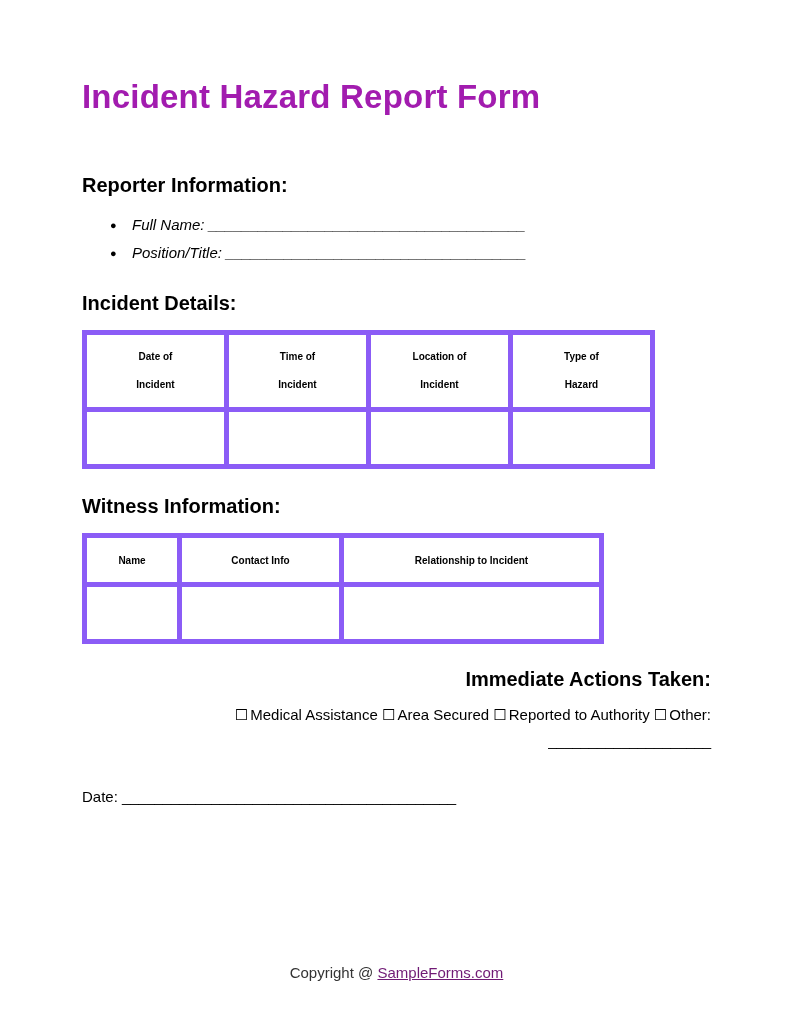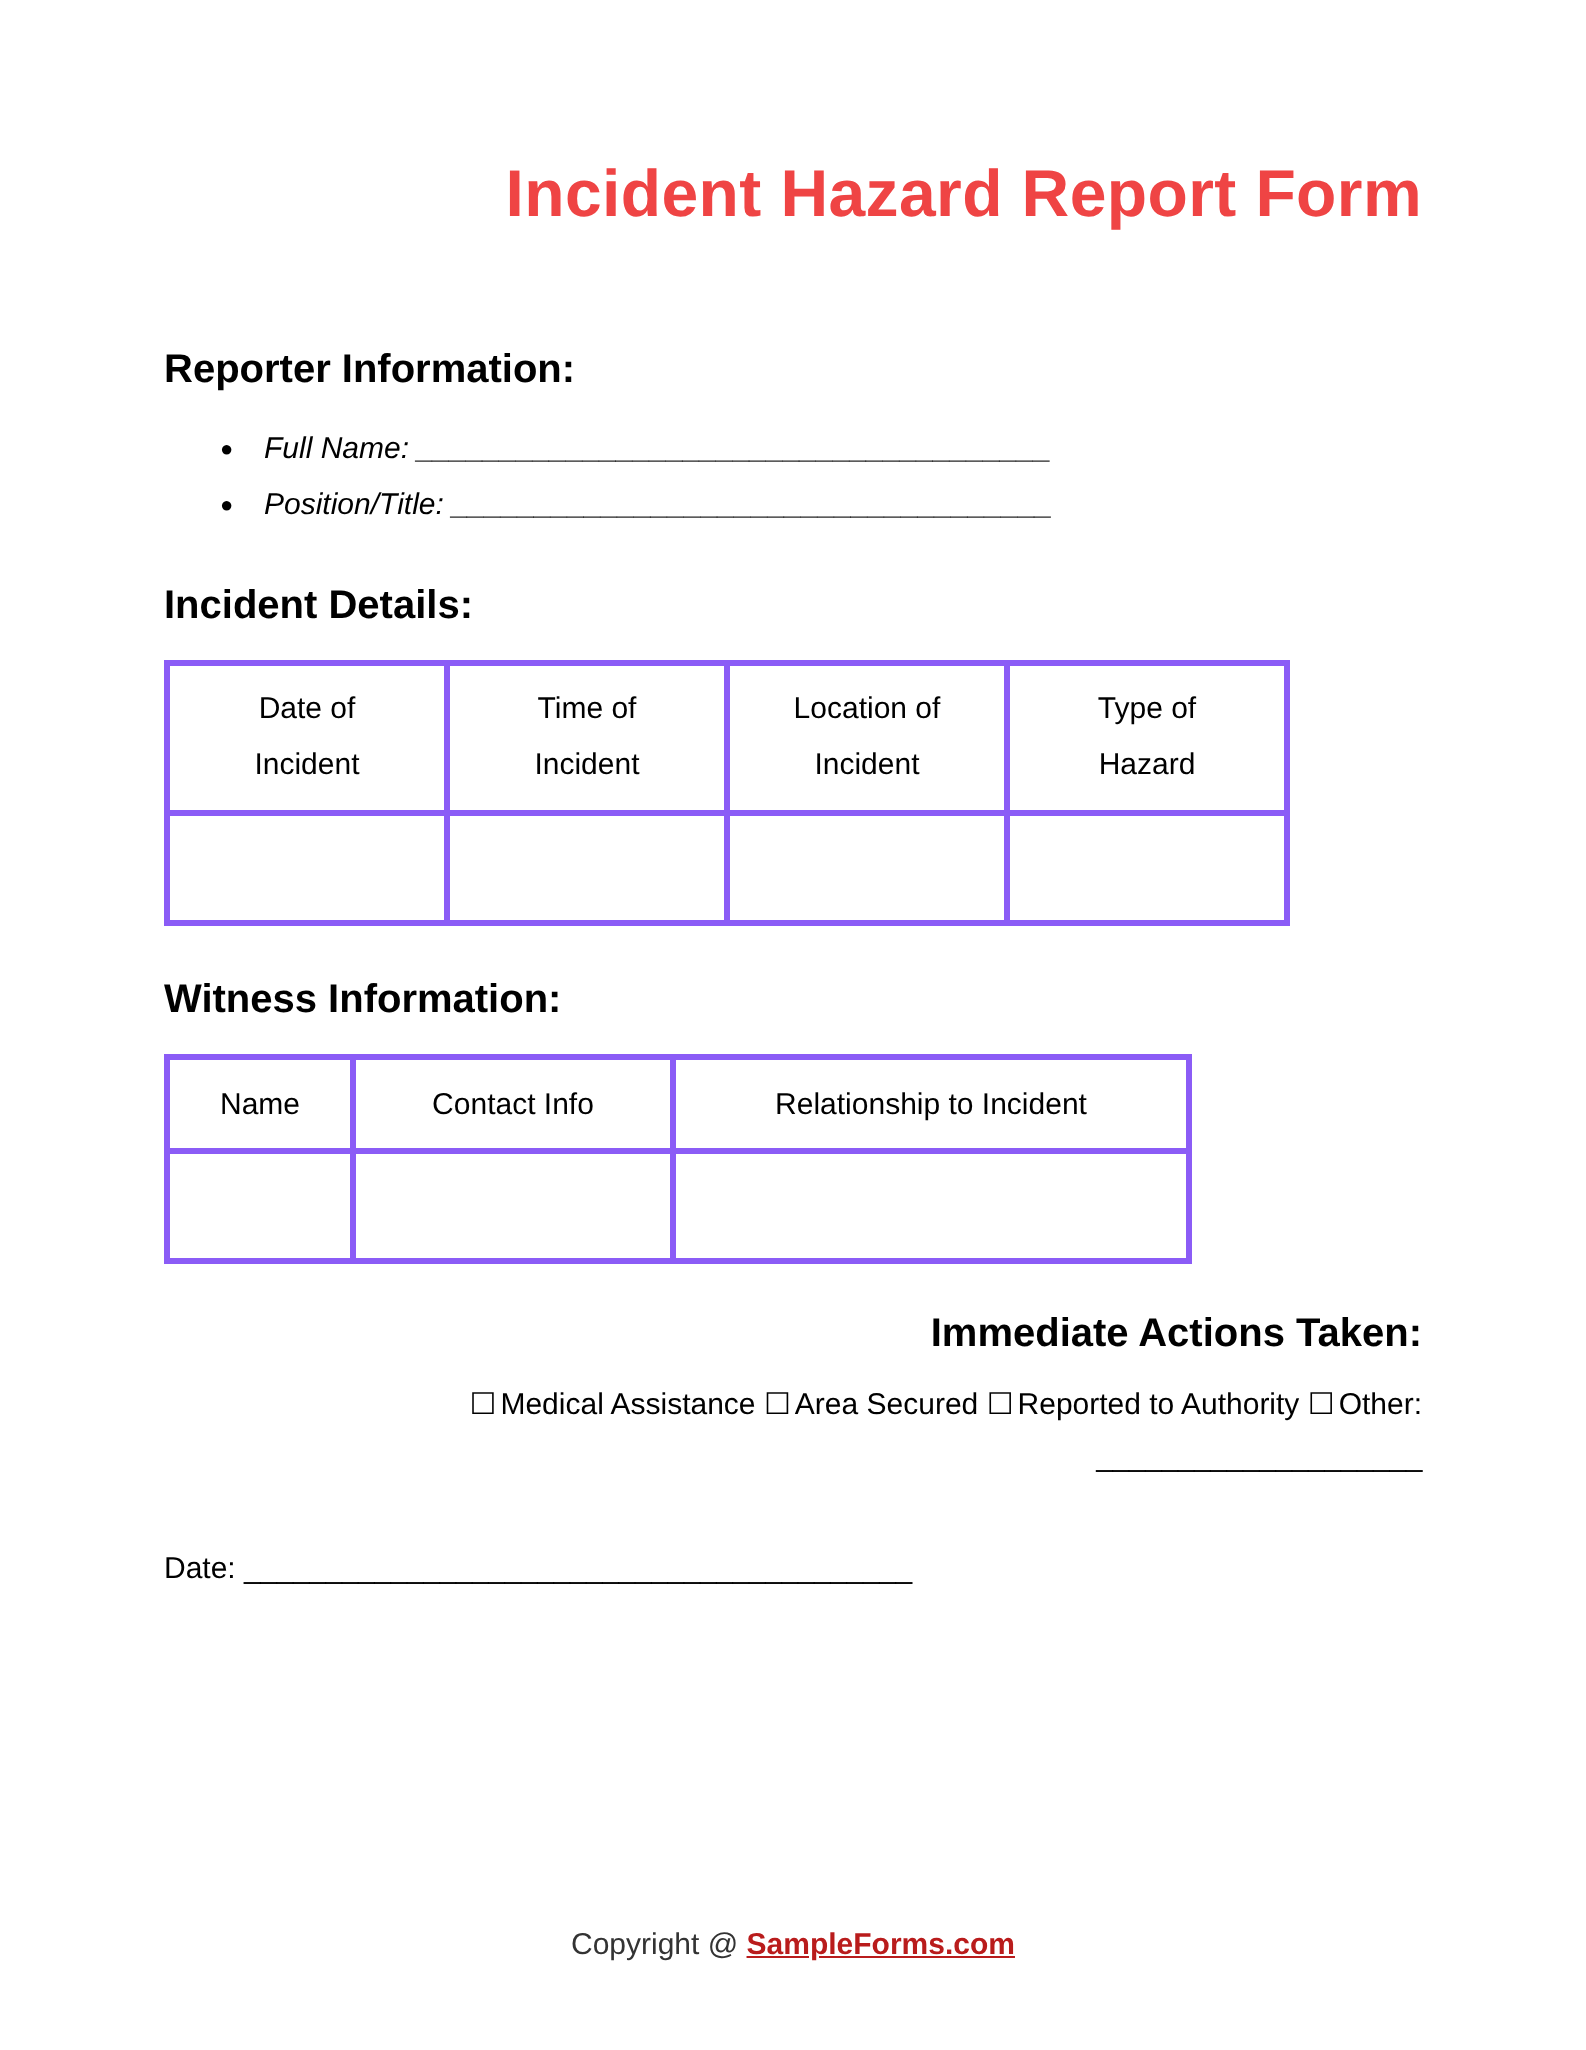--- a/index.html
+++ b/index.html
@@ -16,22 +16,22 @@
     overflow: hidden;
   }
   .page {
     position: relative;
     width: 793px;
     height: 1025px;
     box-sizing: border-box;
     padding: 0 82px;
   }
   .doc-title {
-    text-align: right;
-    color: #ef4444;
+    text-align: left;
+    color: #a21caf;
     font-size: 33px;
     font-weight: bold;
     margin: 0;
     padding-top: 78px;
     letter-spacing: 0.2px;
   }
   .section-heading {
     font-size: 20px;
     font-weight: bold;
     margin: 0;
@@ -56,23 +56,23 @@
     top: 0;
     font-size: 11px;
     line-height: 28px;
   }
   .sec-incident { padding-top: 25px; }
   table.form-table {
     border-collapse: collapse;
     margin-top: 15px;
   }
   table.form-table td, table.form-table th {
-    border: 3px solid #8b5cf6;
-    font-size: 15px;
-    font-weight: normal;
+    border: 5px solid #8b5cf6;
+    font-size: 10px;
+    font-weight: bold;
     text-align: center;
     vertical-align: middle;
     padding: 8px 6px;
   }
   table.incident-table th {
     width: 125px;
     height: 52px;
     line-height: 28px;
   }
   table.incident-table td.empty-cell {
@@ -108,23 +108,23 @@
   .footer {
     position: absolute;
     left: 0;
     right: 0;
     bottom: 44px;
     text-align: center;
     font-size: 15px;
     color: #333333;
   }
   .footer .brand {
-    color: #b91c1c;
+    color: #701a75;
     text-decoration: underline;
-    font-weight: bold;
+    font-weight: normal;
   }
   .underline-blank { letter-spacing: -0.2px; }
 </style>
 </head>
 <body>
 
 <div class="page">
 
   <h1 class="doc-title">Incident Hazard Report Form</h1>
 

